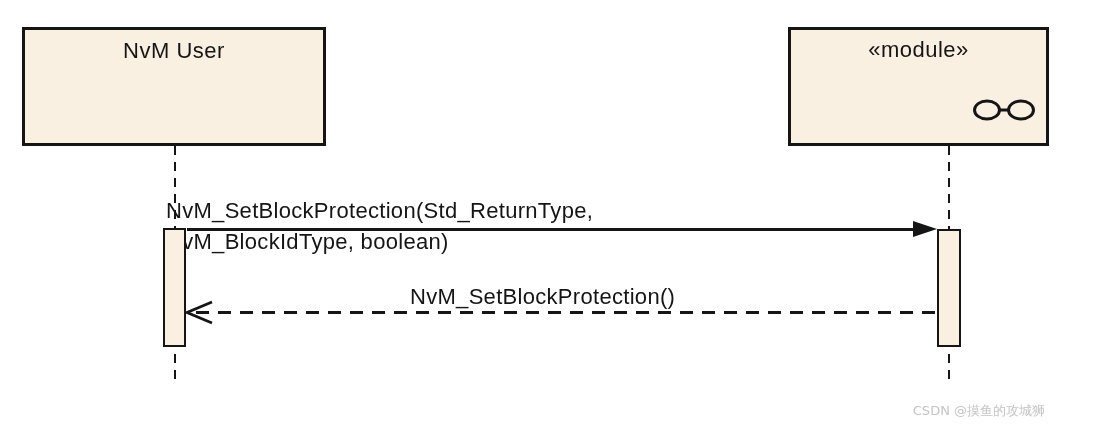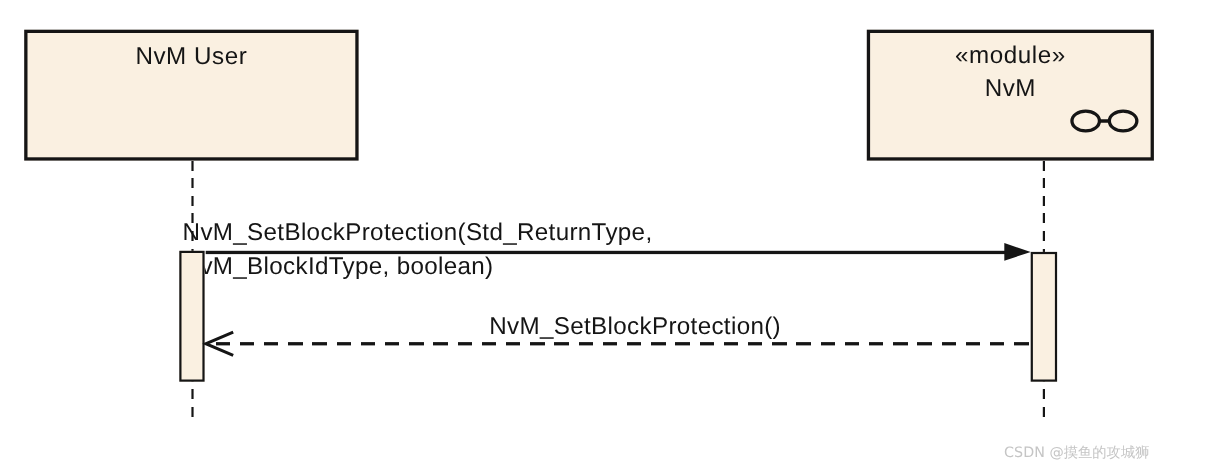--- a/index.html
+++ b/index.html
@@ -50,39 +50,38 @@
   }
   .msg-label{position:absolute;font-size:22px;letter-spacing:.3px;line-height:24px;white-space:nowrap;}
   .msg1-l1{left:166px;top:199px;}
   .msg1-l2{left:166px;top:230px;}
   
   .msg2-line{
     position:absolute;left:196px;top:311px;width:741px;height:3px;
     background:repeating-linear-gradient(to right,var(--stroke) 0 13px,transparent 13px 22px);
   }
   .msg2-head{position:absolute;left:184px;top:299px;}
-  .msg2-label{left:410px;top:285px;width:300px;text-align:right;}
+  .msg2-label{left:410px;top:285px;width:300px;text-align:left;}
   .watermark{
     position:absolute;right:5px;top:402px;
     font-size:13px;color:var(--watermark);white-space:nowrap;
     font-family:"DejaVu Sans","Liberation Sans",sans-serif;
   }
 </style>
 </head>
 <body>
 
 <div class="canvas">
 
   <div class="head left">
     <div class="line">NvM User</div>
   </div>
 
   <div class="head right">
     <div class="line">«module»</div>
-    <div class="line">NvM</div>
     <svg class="glasses" width="66" height="24" viewBox="0 0 66 24">
       <ellipse cx="15" cy="12" rx="12.5" ry="9" fill="none" stroke="#151515" stroke-width="3"></ellipse>
       <ellipse cx="49" cy="12" rx="12.5" ry="9" fill="none" stroke="#151515" stroke-width="3"></ellipse>
       <line x1="27.5" y1="12" x2="36.5" y2="12" stroke="#151515" stroke-width="3"></line>
     </svg>
   </div>
 
   <div class="lifeline left"></div>
   <div class="lifeline right"></div>
 

